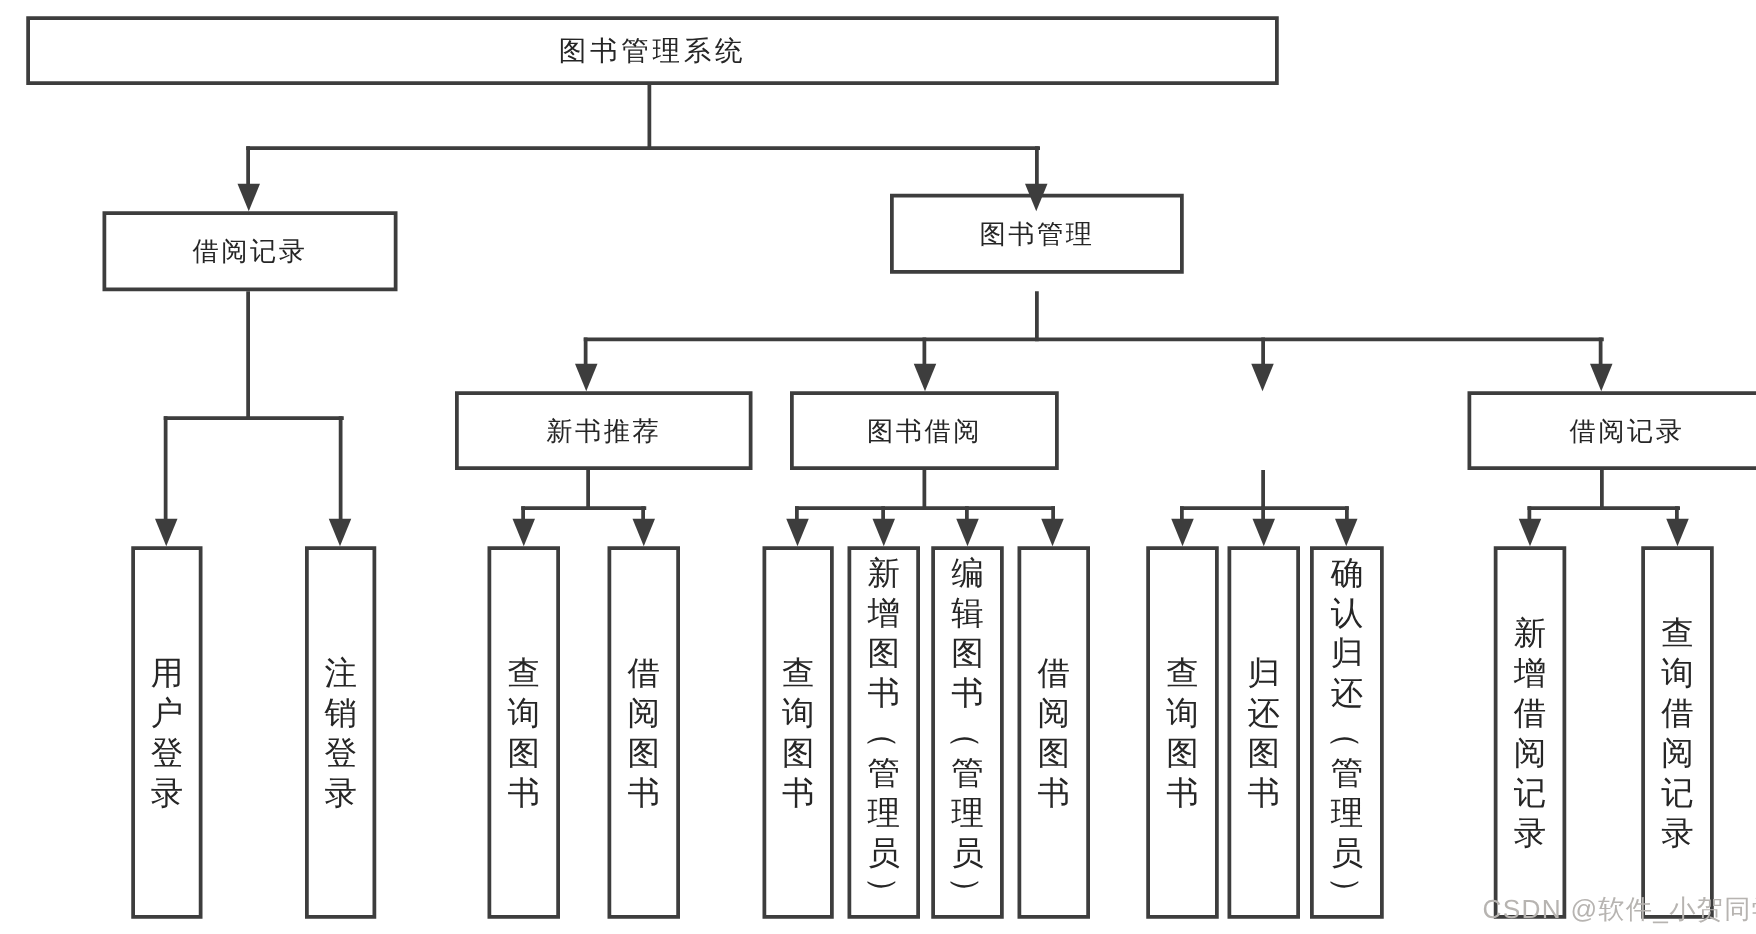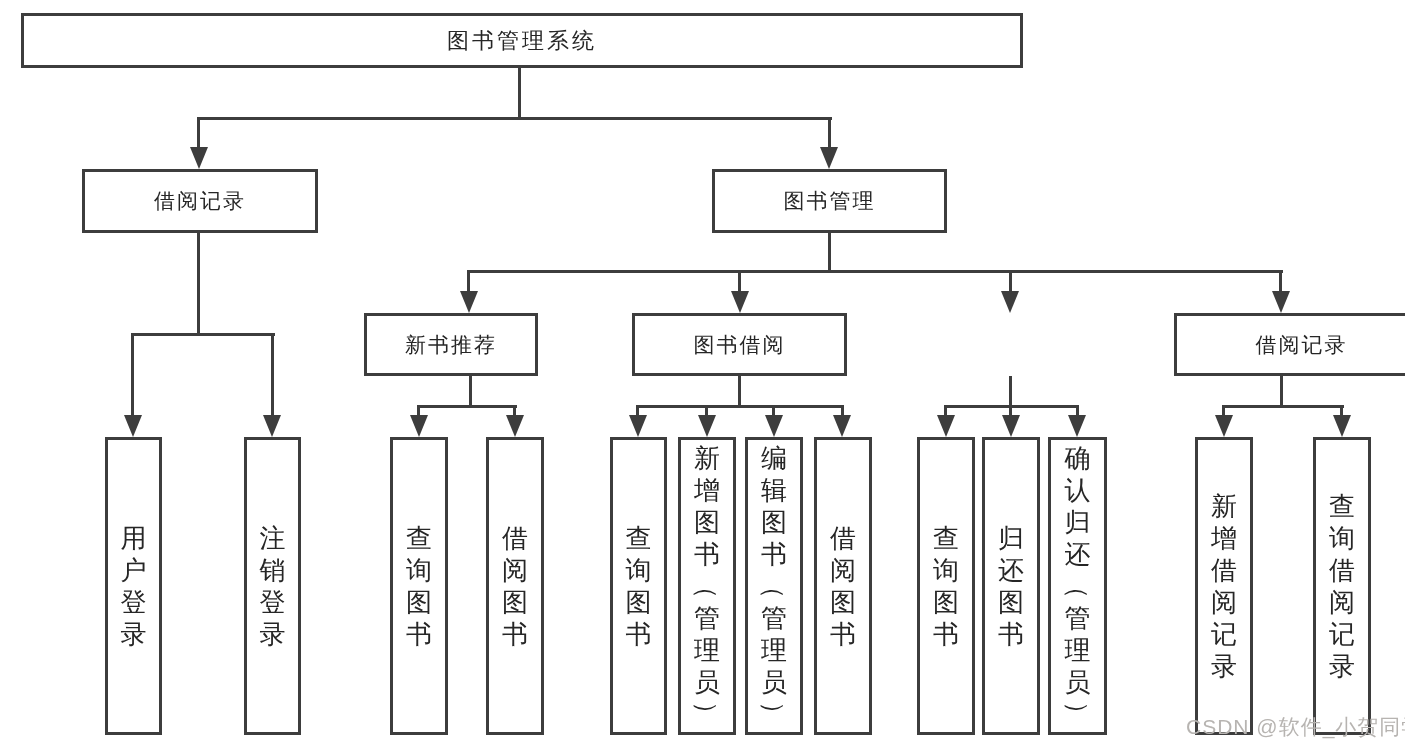--- a/index.html
+++ b/index.html
@@ -39,25 +39,25 @@
 <div class="canvas">
 
   <div class="node" style="left:21px;top:13px;width:1002px;height:55px;">
     <span class="hlabel root-label">图书管理系统</span>
   </div>
 
   <div class="node" style="left:82px;top:169px;width:236px;height:64px;">
     <span class="hlabel">借阅记录</span>
   </div>
 
-  <div class="node" style="left:712px;top:169px;width:235px;height:64px;">
+  <div class="node" style="left:712px;top:155px;width:235px;height:64px;">
     <span class="hlabel">图书管理</span>
   </div>
 
-  <div class="node" style="left:364px;top:313px;width:174px;height:63px;">
+  <div class="node" style="left:364px;top:313px;width:238px;height:63px;">
     <span class="hlabel">新书推荐</span>
   </div>
 
   <div class="node" style="left:632px;top:313px;width:215px;height:63px;">
     <span class="hlabel">图书借阅</span>
   </div>
 
 
   <div class="node" style="left:1174px;top:313px;width:255px;height:63px;">
     <span class="hlabel">借阅记录</span>

